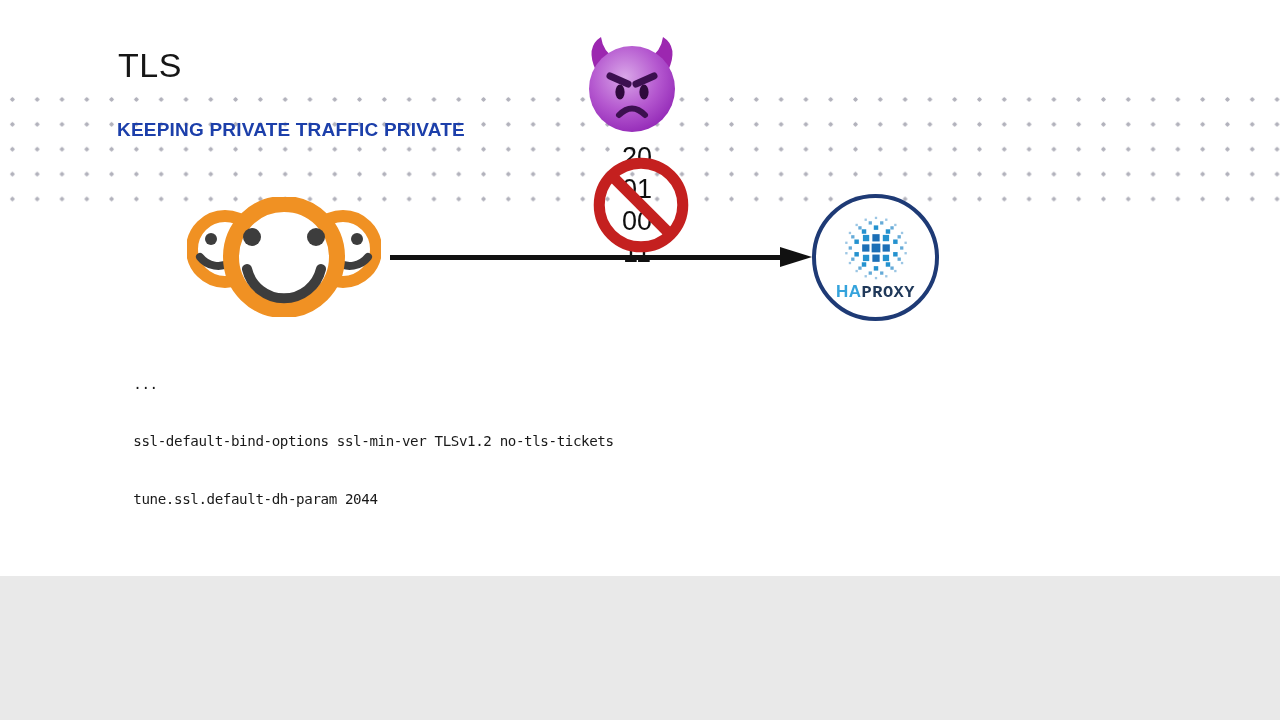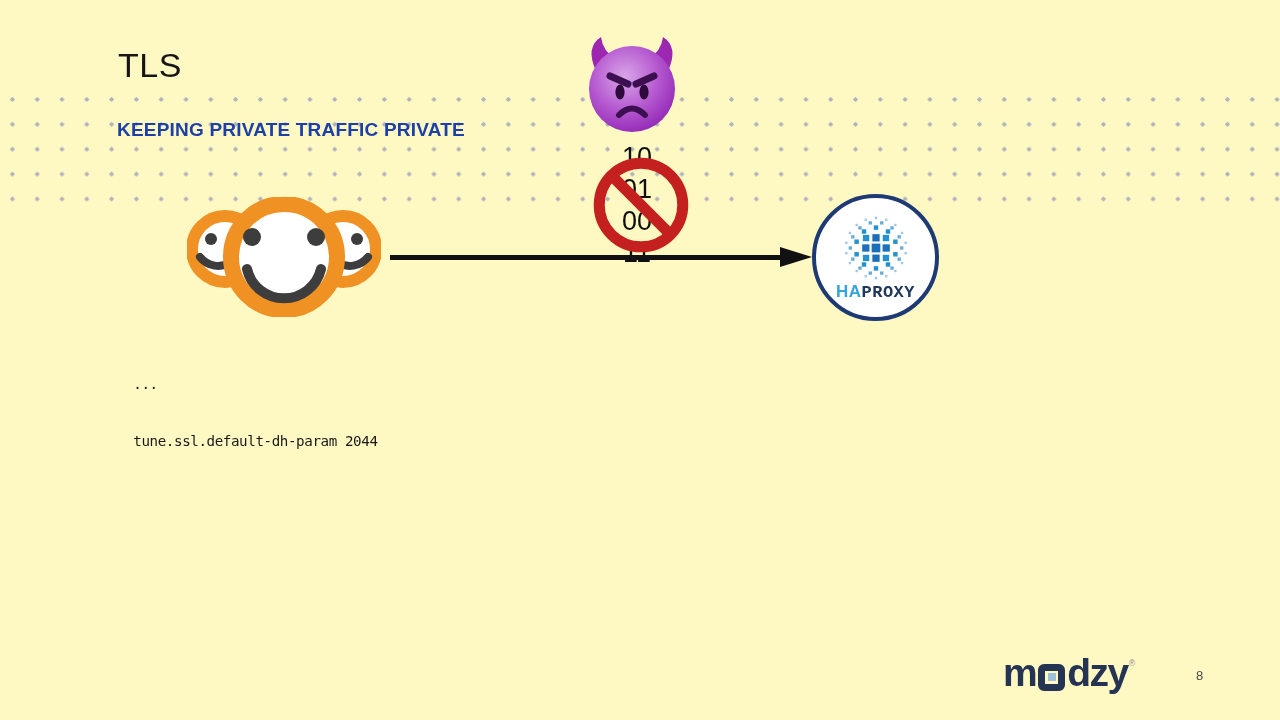--- a/index.html
+++ b/index.html
@@ -1,20 +1,20 @@
 <!DOCTYPE html>
 <html><head>
 <meta charset="utf-8">
 <style>
   * { margin:0; padding:0; box-sizing:border-box; }
   html,body { background:#e9e9e9; }
   body { font-family:"Liberation Sans", sans-serif; }
   .slide {
-    position:relative; width:1280px; height:720px;
-    background:#fef9c3; overflow:hidden; margin:0 auto;
+    position:relative; width:1280px; height:576px;
+    background:#ffffff; overflow:hidden; margin:0 auto;
   }
   
   .dots {
     position:absolute; left:0; top:87px; width:1280px; height:125px;
     background-image: radial-gradient(circle, #b2b2bc 1.9px, rgba(0,0,0,0) 2.3px);
     background-size: 24.8px 24.9px;
   }
   .title {
     position:absolute; left:118px; top:46px;
     font-size:34px; font-weight:400; color:#161616; letter-spacing:0.5px;
@@ -93,21 +93,21 @@
     <path d="M86,38 Q97,14 81,4 Q79,19 66,26 Z" fill="#9c27b0"></path>
     <circle cx="50" cy="56" r="43" fill="url(#devg)"></circle>
     <path d="M28,43 L46,51" stroke="#3c1050" stroke-width="7" stroke-linecap="round" fill="none"></path>
     <path d="M72,43 L54,51" stroke="#3c1050" stroke-width="7" stroke-linecap="round" fill="none"></path>
     <ellipse cx="38" cy="59" rx="4.6" ry="7.5" fill="#2e0a3c"></ellipse>
     <ellipse cx="62" cy="59" rx="4.6" ry="7.5" fill="#2e0a3c"></ellipse>
     <path d="M37,82 Q50,69 63,82" stroke="#3c1050" stroke-width="6" stroke-linecap="round" fill="none"></path>
   </svg>
 
   <div class="binary">
-    <div>10</div>
+    <div>20</div>
     <div>01</div>
     <div>00</div>
     <div>11</div>
   </div>
 
   <svg class="nosign" viewBox="0 0 100 100">
     <circle cx="50" cy="50" r="43.5" fill="none" stroke="#c4201f" stroke-width="11.5"></circle>
     <line x1="20" y1="20" x2="80" y2="80" stroke="#c4201f" stroke-width="11.5"></line>
   </svg>
 
@@ -184,20 +184,21 @@
         <rect x="59.65" y="17.30" width="2.4" height="2.4" fill="#9cc6e4"></rect>
         <rect x="63.33" y="27.42" width="2.4" height="2.4" fill="#9cc6e4"></rect>
       </svg>
     <div class="haproxy-label">
       <span class="ha">HA</span><span class="proxy">PROXY</span>
     </div>
   </div>
 
   <div class="code">
     <div>  ...</div>
+    <div>  ssl-default-bind-options ssl-min-ver TLSv1.2 no-tls-tickets</div>
     <div>  tune.ssl.default-dh-param 2044</div>
     <div>&nbsp;</div>
     
     
     
     
     
     
     
     

